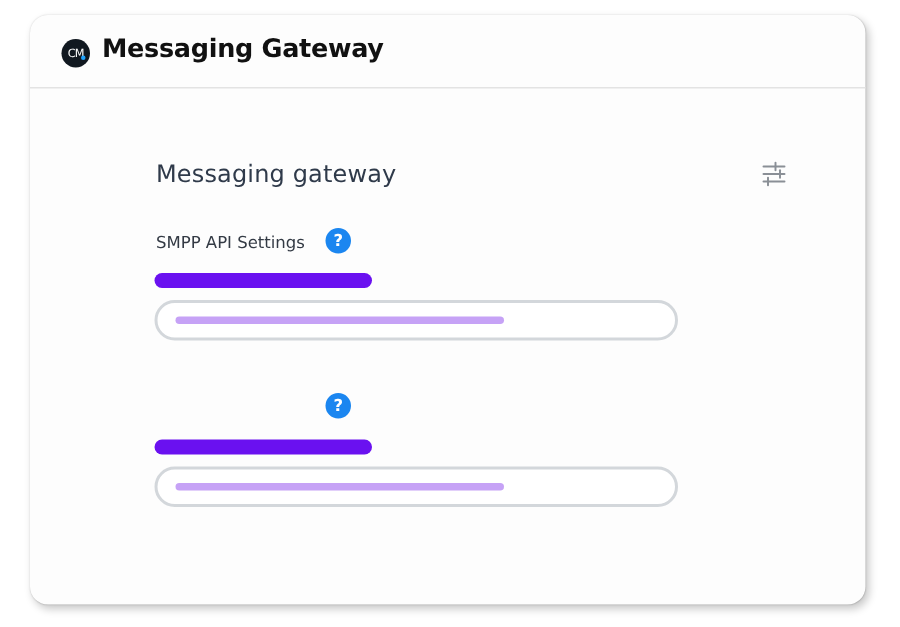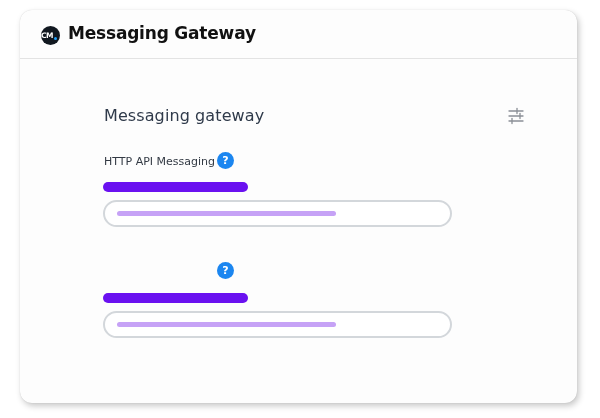--- a/index.html
+++ b/index.html
@@ -2,22 +2,22 @@
 <html><head>
 <meta charset="utf-8">
 <style>
   html, body { margin:0; padding:0; }
   body { width:600px; height:418px; background:#ffffff; position:relative; overflow:hidden;
          font-family:"DejaVu Sans", sans-serif; }
   .card { position:absolute; left:20px; top:10px; width:557px; height:393px; background:#fdfdfd;
           border-radius:12px; box-shadow: 2px 3px 6px rgba(0,0,0,0.22), 0 0 1px rgba(0,0,0,0.18); }
   .header { position:absolute; left:0; top:0; right:0; height:48px; border-bottom:1px solid #e3e3e3; }
   .logo { position:absolute; left:21px; top:16px; width:19px; height:19px; border-radius:50%;
-          background:#111820; color:#fff; font-size:7.5px; font-weight:bold; line-height:19px;
-          letter-spacing:-0.5px; }
+          background:#111820; color:#fff; font-size:7.5px; font-weight:normal; line-height:19px;
+          text-align:center; letter-spacing:-0.5px; }
   .logo .dot { position:absolute; right:3px; bottom:5px; width:3px; height:3px; border-radius:50%; background:#1fa3ff; }
   .title { position:absolute; left:48px; top:13px; font-size:17px; font-weight:bold; color:#111111; letter-spacing:-0.2px; }
   .section-title { position:absolute; left:84px; top:96px; font-size:16px; color:#2f3a4a; letter-spacing:0.1px; }
   .settings-icon { position:absolute; left:486px; top:97px; width:20px; height:18px; cursor:pointer; }
   .field-label { position:absolute; left:84px; font-size:11px; color:#333a44; }
   .help { position:absolute; width:17px; height:17px; border-radius:50%; background:#1b86f0; color:#fff;
           font-size:11px; font-weight:bold; text-align:center; line-height:17px; cursor:pointer; }
   .bar-dark { position:absolute; left:83px; width:145px; height:10px; border-radius:5px; background:#6a11f0; }
   .input { position:absolute; left:83px; width:345px; height:23px; border:2.5px solid #d3d7db; border-radius:14px; background:#fff; }
   .input .fill { position:absolute; left:12px; top:9px; width:219px; height:5px; border-radius:3px; background:#c6a2f6; }
@@ -42,21 +42,21 @@
         <line x1="3" y1="4" x2="17" y2="4"></line>
         <line x1="3" y1="9" x2="17" y2="9"></line>
         <line x1="3" y1="14" x2="17" y2="14"></line>
         <line x1="11" y1="1.5" x2="11" y2="6.5"></line>
         <line x1="14" y1="6.5" x2="14" y2="11.5"></line>
         <line x1="6" y1="11.5" x2="6" y2="16.5"></line>
       </g>
     </svg>
   </div>
 
-  <div class="field-label" style="top:145px;">HTTP API Messaging</div>
+  <div class="field-label" style="top:145px;">SMPP API Settings</div>
   <div class="help" style="left:197px; top:142px;">?</div>
   <div class="bar-dark" style="top:172px;"></div>
   <div class="input" style="top:190px;">
     <div class="fill"></div>
   </div>
 
   <div class="help" style="left:197px; top:252px;">?</div>
   <div class="bar-dark" style="top:283px;"></div>
   <div class="input" style="top:301px;">
     <div class="fill"></div>

